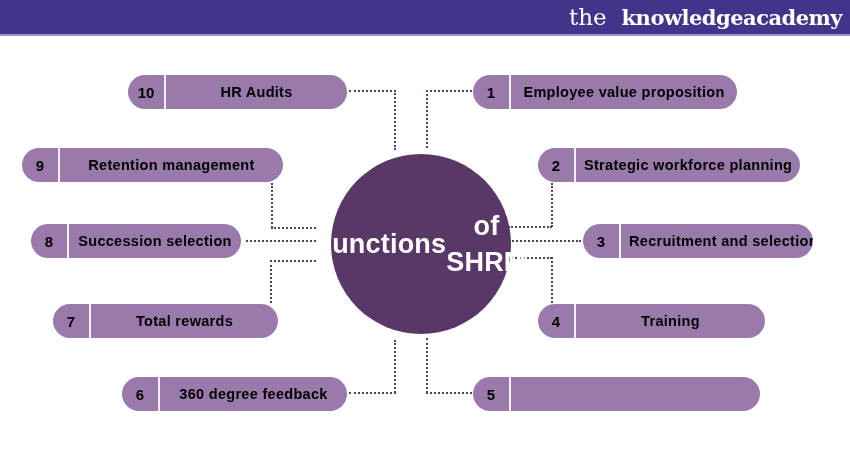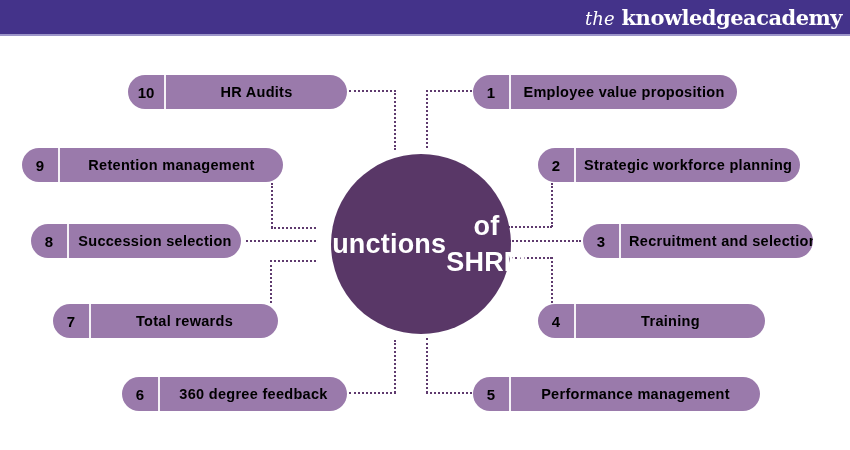--- a/index.html
+++ b/index.html
@@ -10,21 +10,21 @@
   
   .header{
     position:absolute;left:0;top:0;width:850px;height:36px;
     background:#44338A;border-bottom:2px solid #9C95C9;
     display:flex;align-items:center;justify-content:flex-end;
     padding-right:8px;box-sizing:border-box;
   }
   .logo{color:#ffffff;white-space:nowrap;line-height:1;}
   .logo .the{
     font-family:"DejaVu Serif","Liberation Serif",serif;
-    font-style:italic;font-size:18px;margin-right:7px;
+    font-size:23px;margin-right:15px;
   }
   .logo .rest{
     font-family:"DejaVu Serif","Liberation Serif",serif;
     font-weight:bold;font-size:21px;letter-spacing:-0.5px;
   }
   
   .circle{
     position:absolute;left:331px;top:154px;width:180px;height:180px;
     background:#593767;border-radius:50%;
     display:flex;flex-direction:row;align-items:center;justify-content:center;
@@ -145,16 +145,15 @@
   <div class="pill p3">
     <span class="num">3</span>
     <span class="label">Recruitment and selection</span>
   </div>
   <div class="pill p4">
     <span class="num">4</span>
     <span class="label">Training</span>
   </div>
   <div class="pill p5">
     <span class="num">5</span>
-    <span class="label">Performance management</span>
   </div>
 
 </div>
 
 </body></html>

